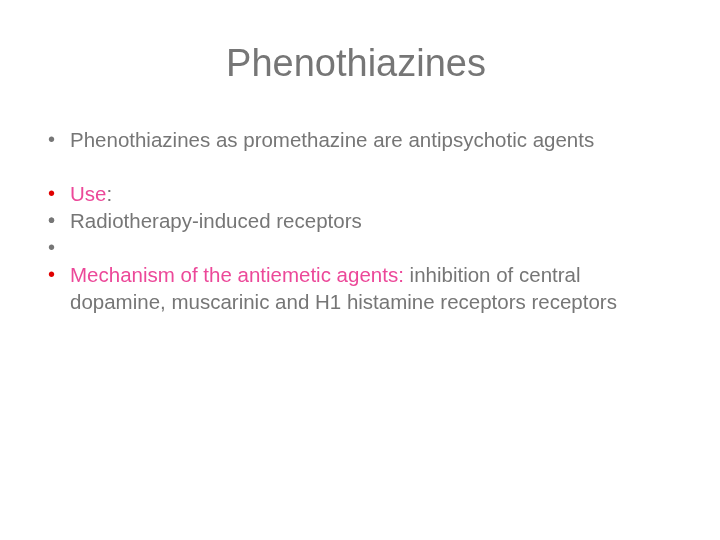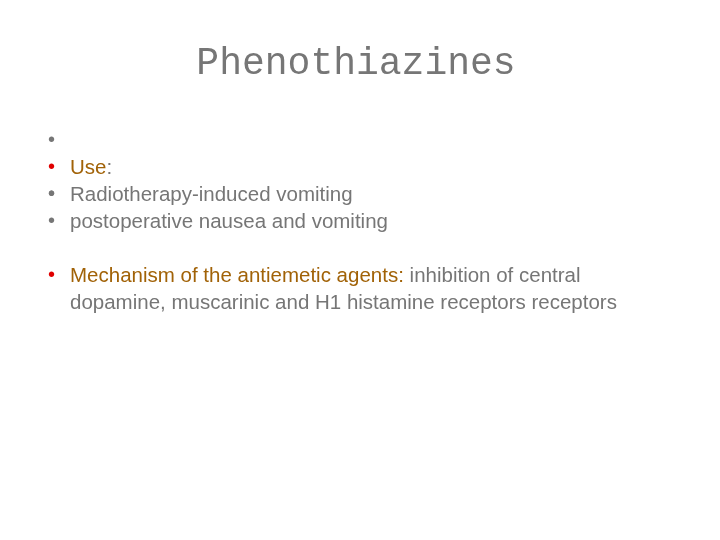--- a/index.html
+++ b/index.html
@@ -17,21 +17,20 @@
     }
     .title {
       position: absolute;
       left: 0;
       top: 42px;
       width: 712px;
       text-align: center;
       font-size: 38px;
       color: #767676;
       letter-spacing: 0px;
-      font-family: Liberation Mono, monospace;
     }
     .content {
       position: absolute;
       left: 48px;
       top: 126px;
       width: 620px;
     }
     .item {
       position: relative;
       padding-left: 22px;
@@ -43,56 +42,56 @@
       position: absolute;
       left: 0;
       top: 0;
       width: 14px;
       font-size: 20px;
     }
     .gap {
       height: 27px;
     }
     .red {
-      color: #a16207;
+      color: #ec4899;
     }
     .bullet.red {
       color: #e00000;
     }
   </style>
 </head>
 <body>
 
 <div class="title">Phenothiazines</div>
 
 <div class="content">
 
   <div class="item">
     <span class="bullet">•</span>
+    <span>Phenothiazines  as promethazine are antipsychotic agents</span>
   </div>
 
   <div class="gap"></div>
 
   <div class="item">
     <span class="bullet red">•</span>
     <span class="red">Use</span><span>:</span>
   </div>
 
   <div class="item">
     <span class="bullet">•</span>
   </div>
 
   <div class="item">
     <span class="bullet">•</span>
-    <span>Radiotherapy-induced vomiting</span>
+    <span>Radiotherapy-induced receptors</span>
   </div>
 
   <div class="item">
     <span class="bullet">•</span>
-    <span>postoperative nausea and vomiting</span>
   </div>
 
   <div class="gap"></div>
 
   <div class="item">
     <span class="bullet red">•</span>
     <span class="red">Mechanism of the antiemetic agents:</span><span> inhibition of central dopamine, muscarinic and H1 histamine receptors receptors</span>
   </div>
 
 </div>

